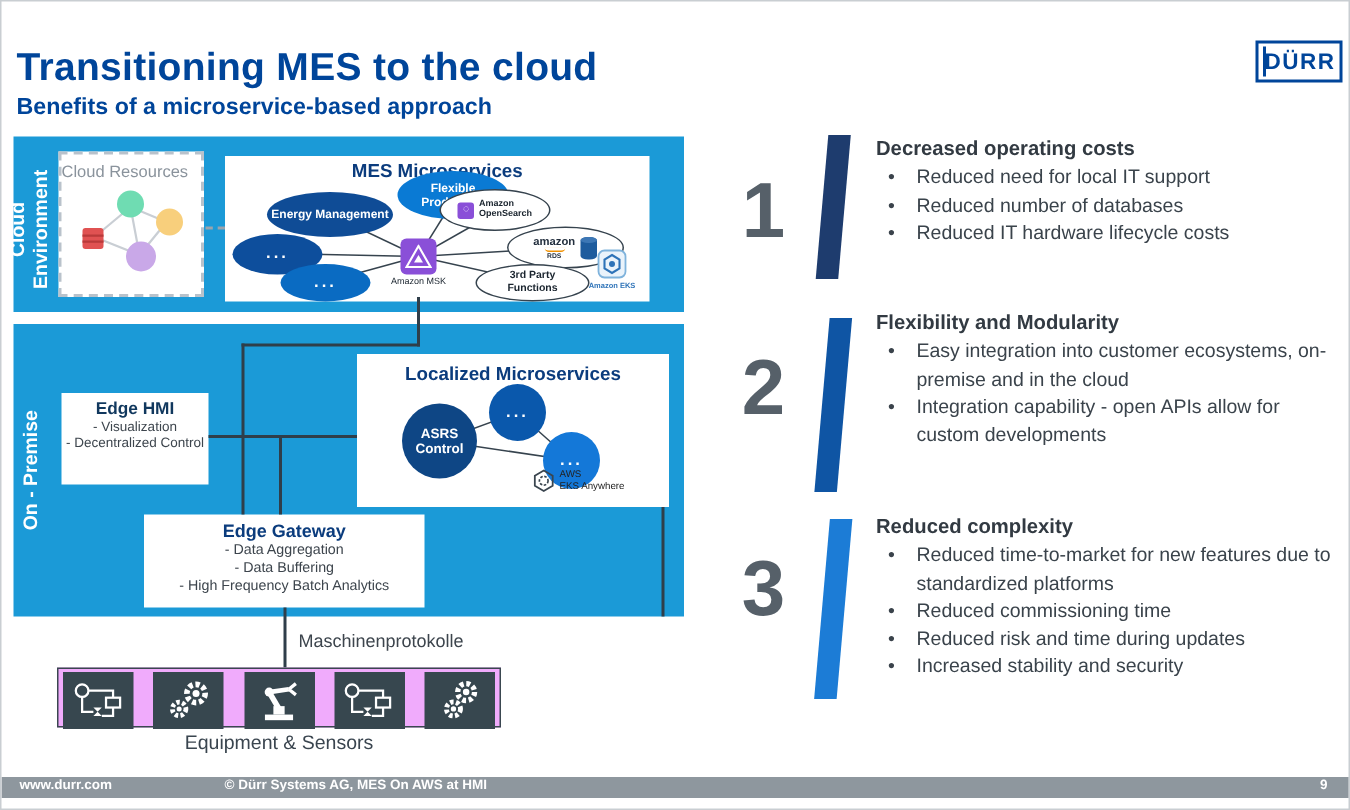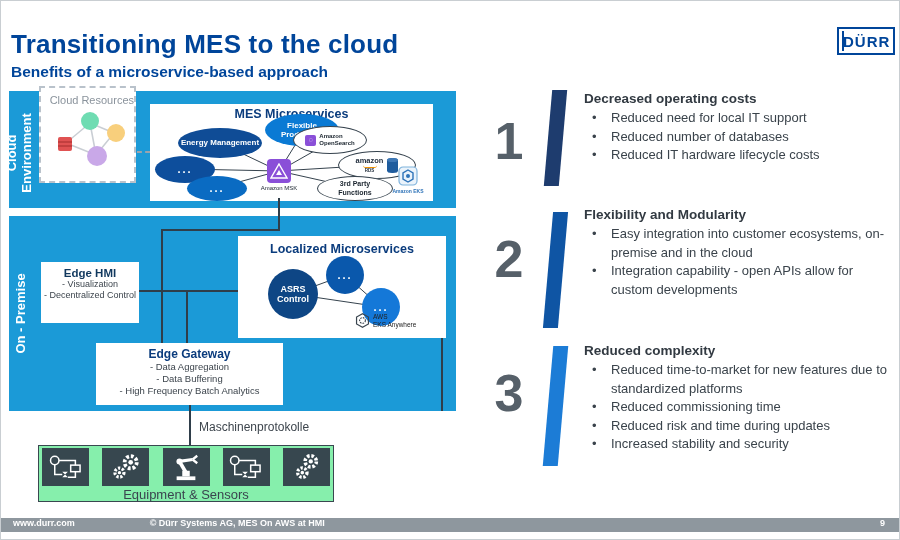--- a/index.html
+++ b/index.html
@@ -18,22 +18,22 @@
   .logo span { font-size:15px; font-weight:bold; color:#00459A; letter-spacing:1px; padding-left:4px; }
   
   .panel { position:absolute; left:8px; width:447px; background:#1B9AD7; }
   .panel.cloud { top:90px; height:117px; }
   .panel.onprem { top:215px; height:195px; }
   .vlabel { position:absolute; color:#fff; font-weight:bold; font-size:13px; text-align:center;
             transform:rotate(-90deg); transform-origin:center; line-height:1.15; }
   .vlabel.cloud { left:-36px; top:137px; width:110px; }
   .vlabel.onprem { left:-30px; top:305px; width:100px; white-space:nowrap; }
   
-  .cloudres { position:absolute; left:38px; top:85px; width:97px; height:97px; background:#fff;
-              border:2px dashed #b9c2cb; text-align:right; }
+  .cloudres { position:absolute; left:38px; top:100px; width:97px; height:97px; background:#fff;
+              border:2px dashed #b9c2cb; text-align:left; }
   .cloudres .cap { font-size:11px; color:#8a939c; padding-top:6px; line-height:1.2; }
   .dashconn { position:absolute; left:136px; top:150px; width:13px; border-top:2px dashed #9aa4ad; }
   
   .wbox { position:absolute; background:#fff; }
   .wbox .btitle { text-align:center; font-weight:bold; color:#0B3C7D; }
   .mes { left:149px; top:103px; width:283px; height:97px; }
   .mes .btitle { font-size:12.5px; padding-top:3px; }
   .loc { left:237px; top:235px; width:208px; height:102px; }
   .loc .btitle { font-size:12.5px; padding-top:6px; }
   .hmi { left:40px; top:261px; width:98px; height:61px; text-align:center; }
@@ -67,21 +67,21 @@
                 background:#3d77b5; border-radius:5px / 2px; }
   
   .eksicon { position:absolute; }
   .ekscap { position:absolute; font-size:5px; color:#2E73B8; text-align:center; font-weight:bold; }
   .eksany { position:absolute; display:flex; align-items:center; }
   .eksany .txt { font-size:6.5px; color:#222; line-height:1.2; margin-left:2px; }
   
   .ln { position:absolute; background:#2F3E4A; }
   .proto { position:absolute; left:198px; top:419px; font-size:12px; color:#3d454d; }
   
-  .equip { position:absolute; left:37px; top:444px; width:296px; height:57px; background:#86efac;
+  .equip { position:absolute; left:37px; top:444px; width:296px; height:40px; background:#f0abfc;
            border:1.5px solid #3A4750; }
   .equip .row { display:flex; justify-content:space-between; padding:2px 3px 0 3px; }
   .equip .sq { width:47px; height:38px; background:#37474F; display:flex; align-items:center; justify-content:center; }
   .equip .cap { text-align:center; font-size:13px; color:#3A454F; margin-top:1px; }
   
   .num { position:absolute; left:483px; width:50px; text-align:center; font-size:52px; font-weight:bold; color:#566069; }
   .bar { position:absolute; left:547px; width:15px; transform:skewX(-5deg); }
   .btext { position:absolute; left:583px; width:312px; }
   .btext h3 { font-size:13.5px; font-weight:bold; color:#323A42; margin-bottom:3px; }
   .btext ul { list-style:none; }

